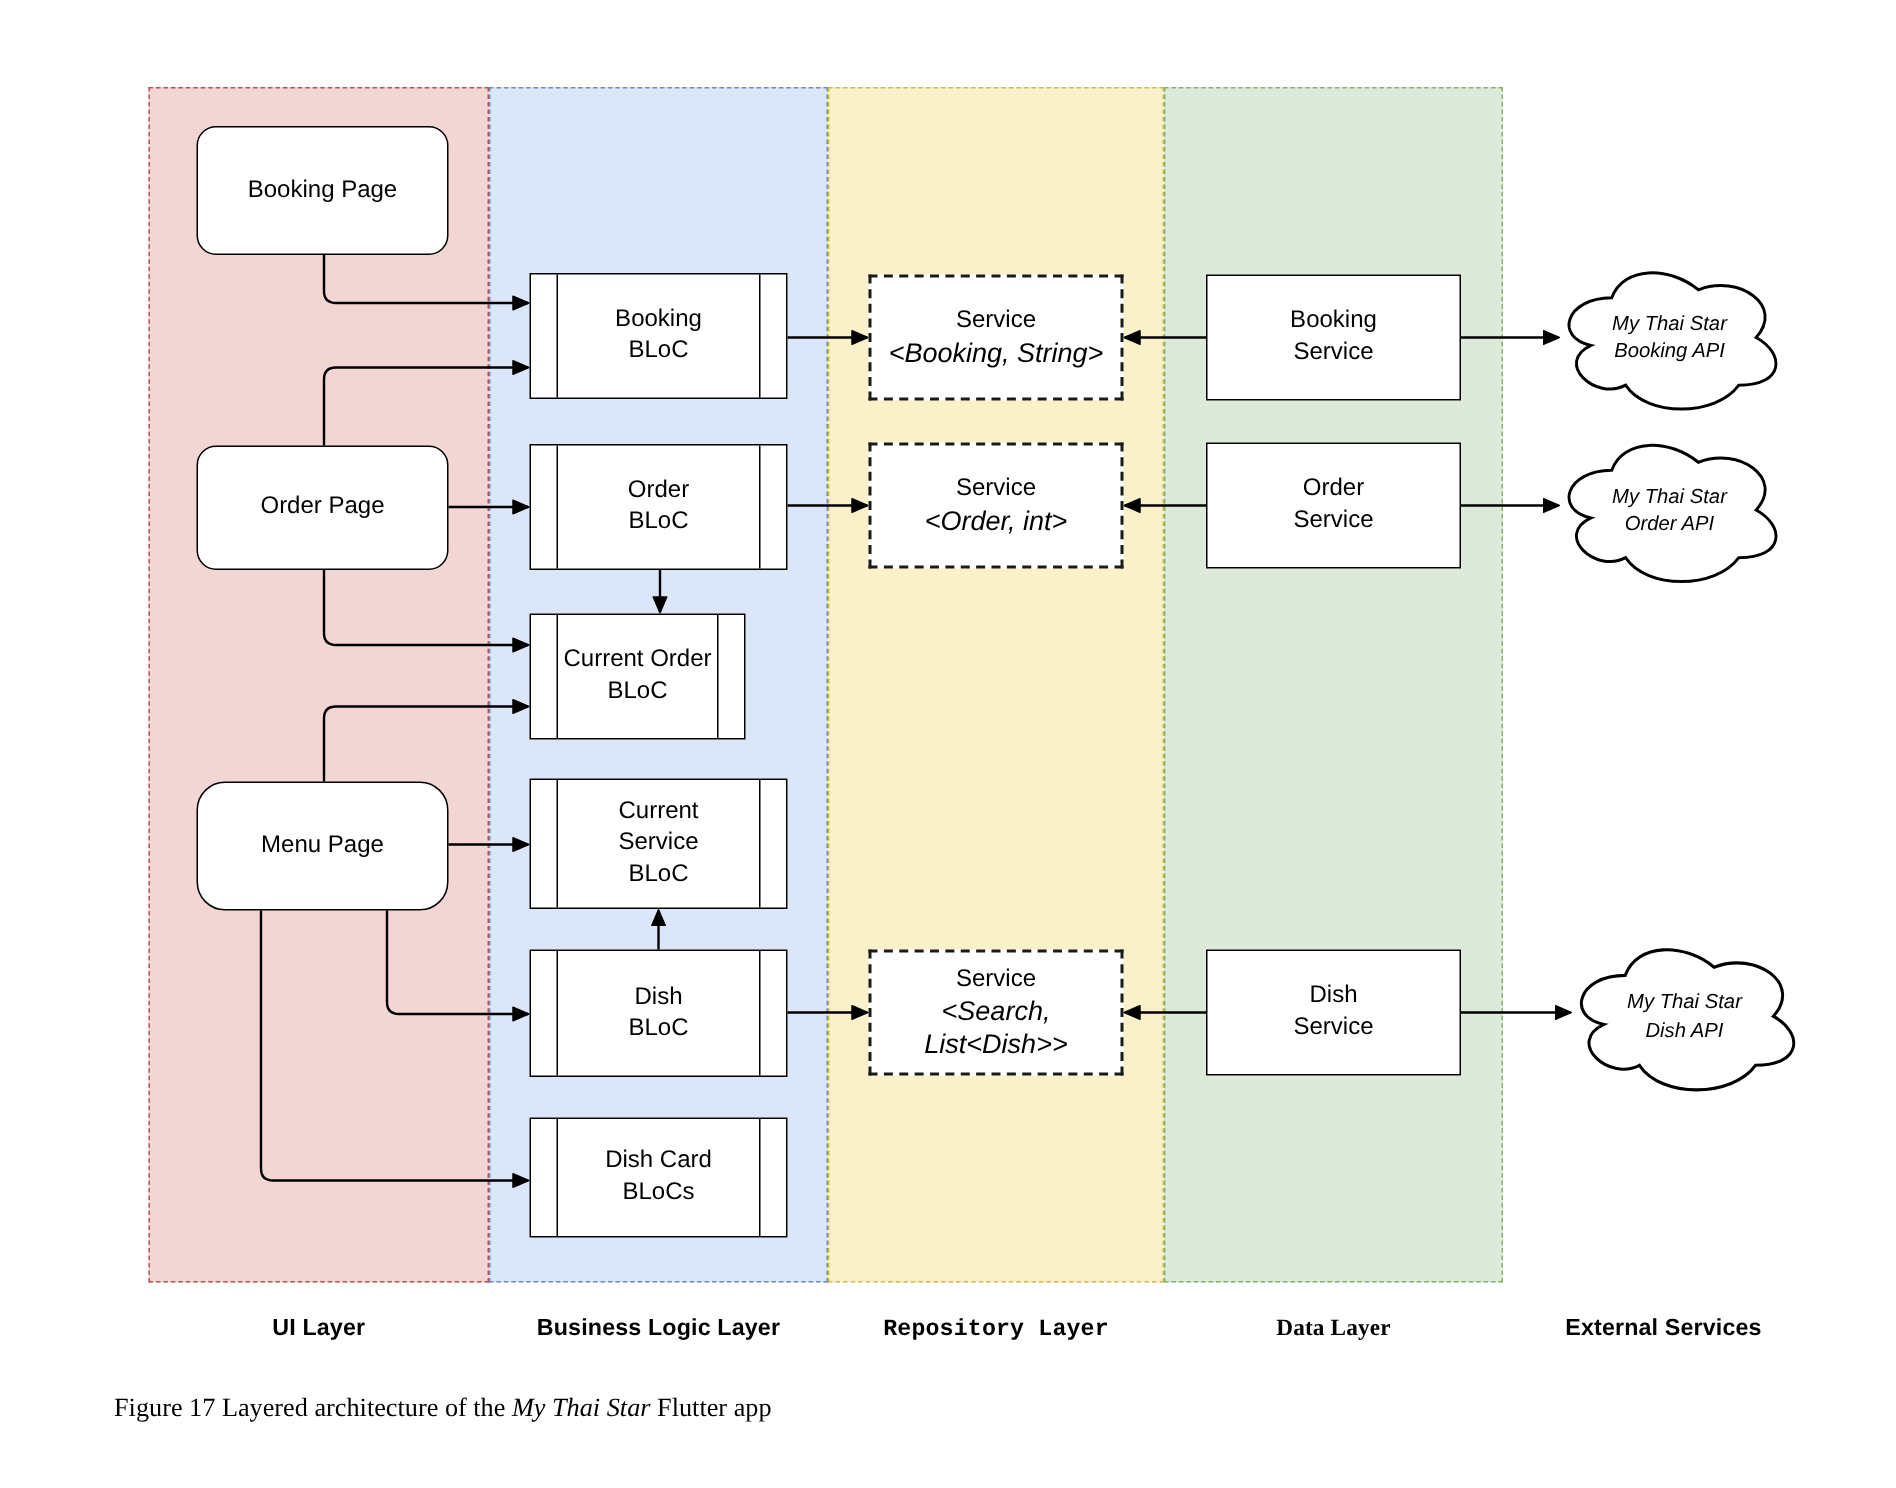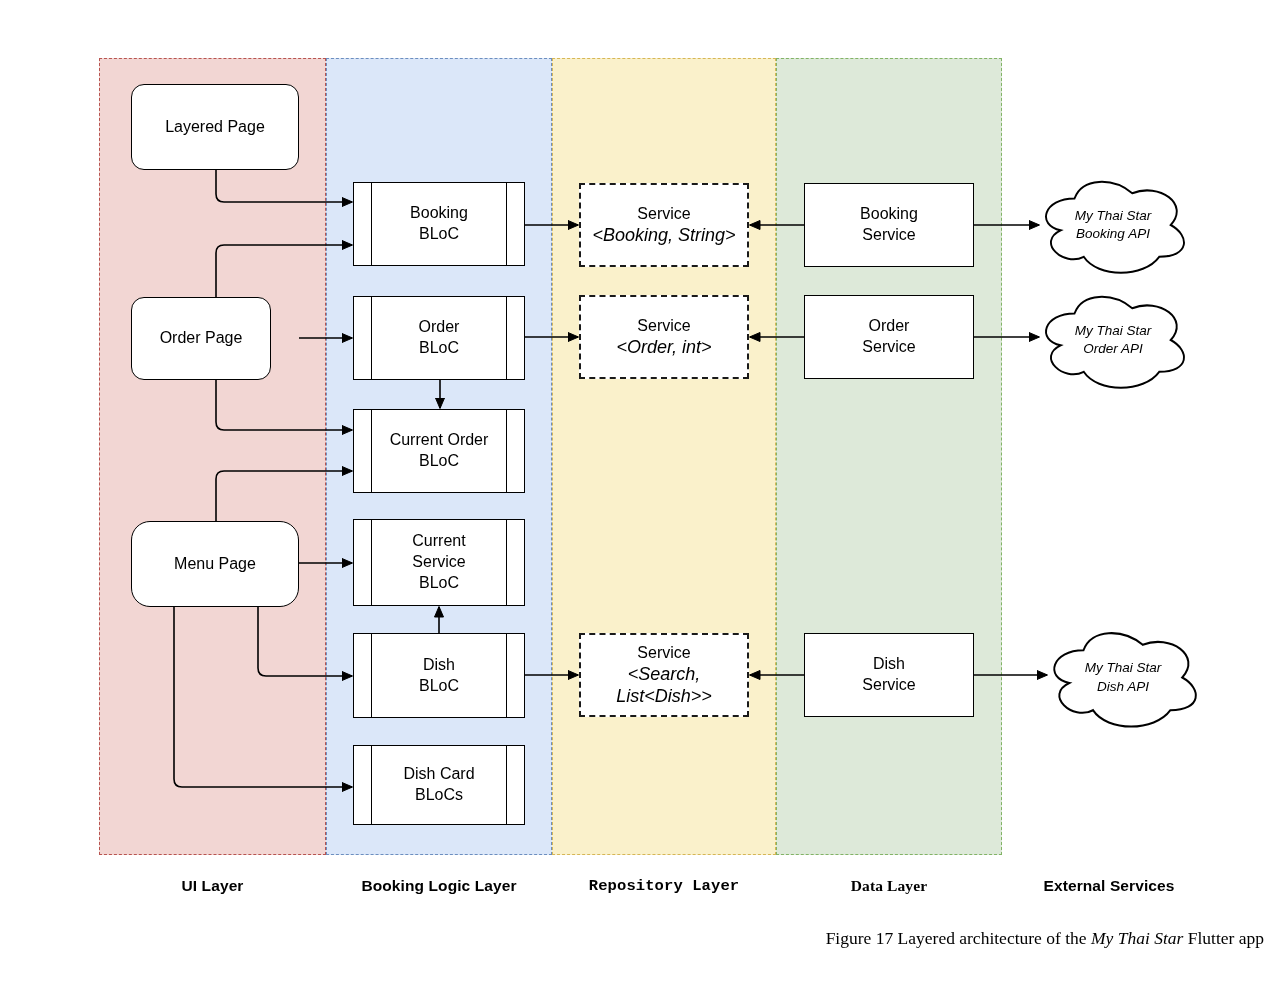--- a/index.html
+++ b/index.html
@@ -17,57 +17,57 @@
   .bloc .vbar{position:absolute;top:0;bottom:0;width:0;border-left:1.6px solid #000;}
   .bloc .vbar.l{left:17px;}
   .bloc .vbar.r{right:17px;}
   .repo{border:2px dashed #1a1a1a;flex-direction:column;}
   .repo .title{font-size:16px;line-height:1.25;}
   .repo .params{font-size:18px;font-style:italic;line-height:1.25;}
   .cloud{position:absolute;display:flex;align-items:center;justify-content:center;text-align:center;}
   .cloud svg{position:absolute;inset:0;width:100%;height:100%;}
   .cloud .lbl{position:relative;white-space:pre-line;font-size:13.5px;font-style:italic;line-height:1.35;}
   #wires{position:absolute;inset:0;pointer-events:none;}
-  .caption{position:absolute;left:76px;width:1188px;top:928px;text-align:right;
+  .caption{position:absolute;left:76px;width:1188px;top:928px;text-align:left;
     font-family:"Liberation Serif","DejaVu Serif",serif;font-size:17.5px;color:#000;}
   .caption .it{font-style:italic;}
 </style>
 </head>
 <body>
 
 <div id="canvas">
 
   <div class="band" style="left: 99px; width: 227px; background: rgb(242, 214, 211); border-color: rgb(184, 84, 80);"></div>
   <div class="band" style="left: 326px; width: 226px; background: rgb(219, 231, 249); border-color: rgb(108, 142, 191);"></div>
   <div class="band" style="left: 552px; width: 224px; background: rgb(250, 241, 203); border-color: rgb(214, 182, 86);"></div>
   <div class="band" style="left: 776px; width: 226px; background: rgb(221, 233, 217); border-color: rgb(130, 179, 102);"></div>
 
   <div class="node page" style="left:131px;top:84px;width:168px;height:86px;">
-    <div class="lbl">Layered Page</div>
+    <div class="lbl">Booking Page</div>
   </div>
-  <div class="node page" style="left:131px;top:297px;width:140px;height:83px;">
+  <div class="node page" style="left:131px;top:297px;width:168px;height:83px;">
     <div class="lbl">Order Page</div>
   </div>
   <div class="node page" style="left:131px;top:521px;width:168px;height:86px;border-radius:19px;">
     <div class="lbl">Menu Page</div>
   </div>
 
   <div class="node bloc" style="left:353px;top:182px;width:172px;height:84px;">
     <span class="vbar l"></span>
     <span class="vbar r"></span>
     <div class="lbl">Booking
 BLoC</div>
   </div>
   <div class="node bloc" style="left:353px;top:296px;width:172px;height:84px;">
     <span class="vbar l"></span>
     <span class="vbar r"></span>
     <div class="lbl">Order
 BLoC</div>
   </div>
-  <div class="node bloc" style="left:353px;top:409px;width:172px;height:84px;">
+  <div class="node bloc" style="left:353px;top:409px;width:144px;height:84px;">
     <span class="vbar l"></span>
     <span class="vbar r"></span>
     <div class="lbl">Current Order
 BLoC</div>
   </div>
   <div class="node bloc" style="left:353px;top:519px;width:172px;height:87px;">
     <span class="vbar l"></span>
     <span class="vbar r"></span>
     <div class="lbl">Current
 Service
@@ -157,21 +157,21 @@
       <path d="M525 337 L578 337"></path>
       <path d="M804 337 L750 337"></path>
       <path d="M974 337 L1039 337"></path>
       <path d="M525 675 L578 675"></path>
       <path d="M804 675 L750 675"></path>
       <path d="M974 675 L1047 675"></path>
     </g>
   </svg>
 
   <div class="band-label" style="left:99px;width:227px;">UI Layer</div>
-  <div class="band-label" style="left:326px;width:226px;">Booking Logic Layer</div>
+  <div class="band-label" style="left:326px;width:226px;">Business Logic Layer</div>
   <div class="band-label" style="left:552px;width:224px;font-family:Liberation Mono, monospace;">Repository Layer</div>
   <div class="band-label" style="left:776px;width:226px;font-family:Liberation Serif, serif;">Data Layer</div>
   <div class="band-label" style="left:1002px;width:214px;">External Services</div>
 
   <div class="caption">
     <span>Figure 17 Layered architecture of the</span>
     <span class="it">My Thai Star</span>
     <span>Flutter app</span>
   </div>
 

